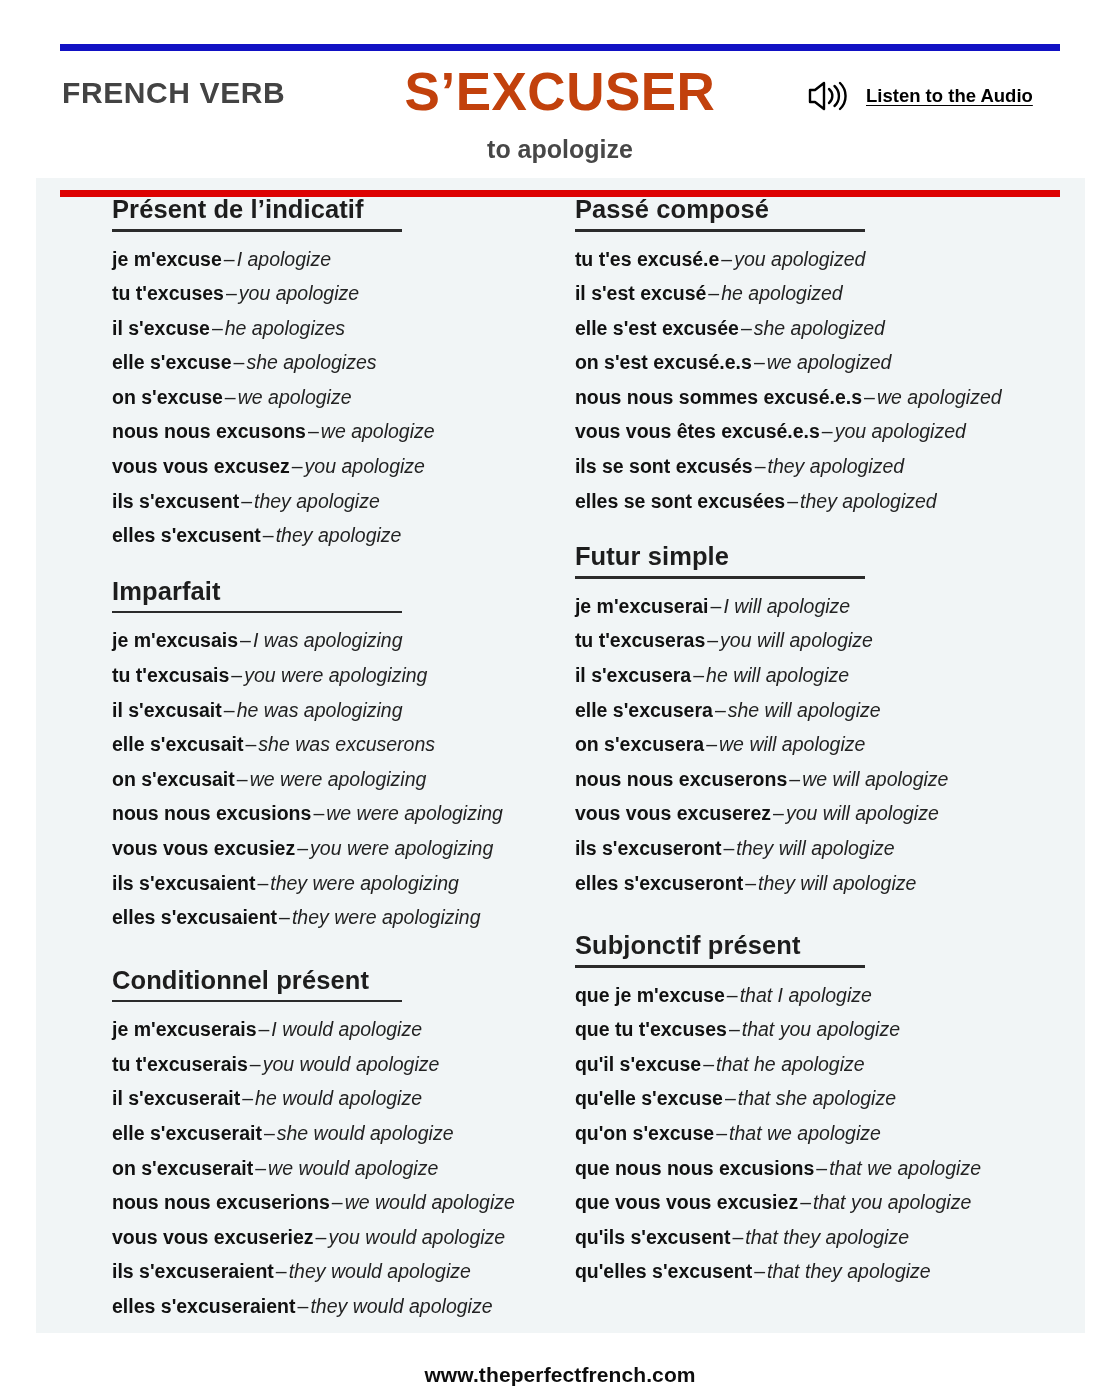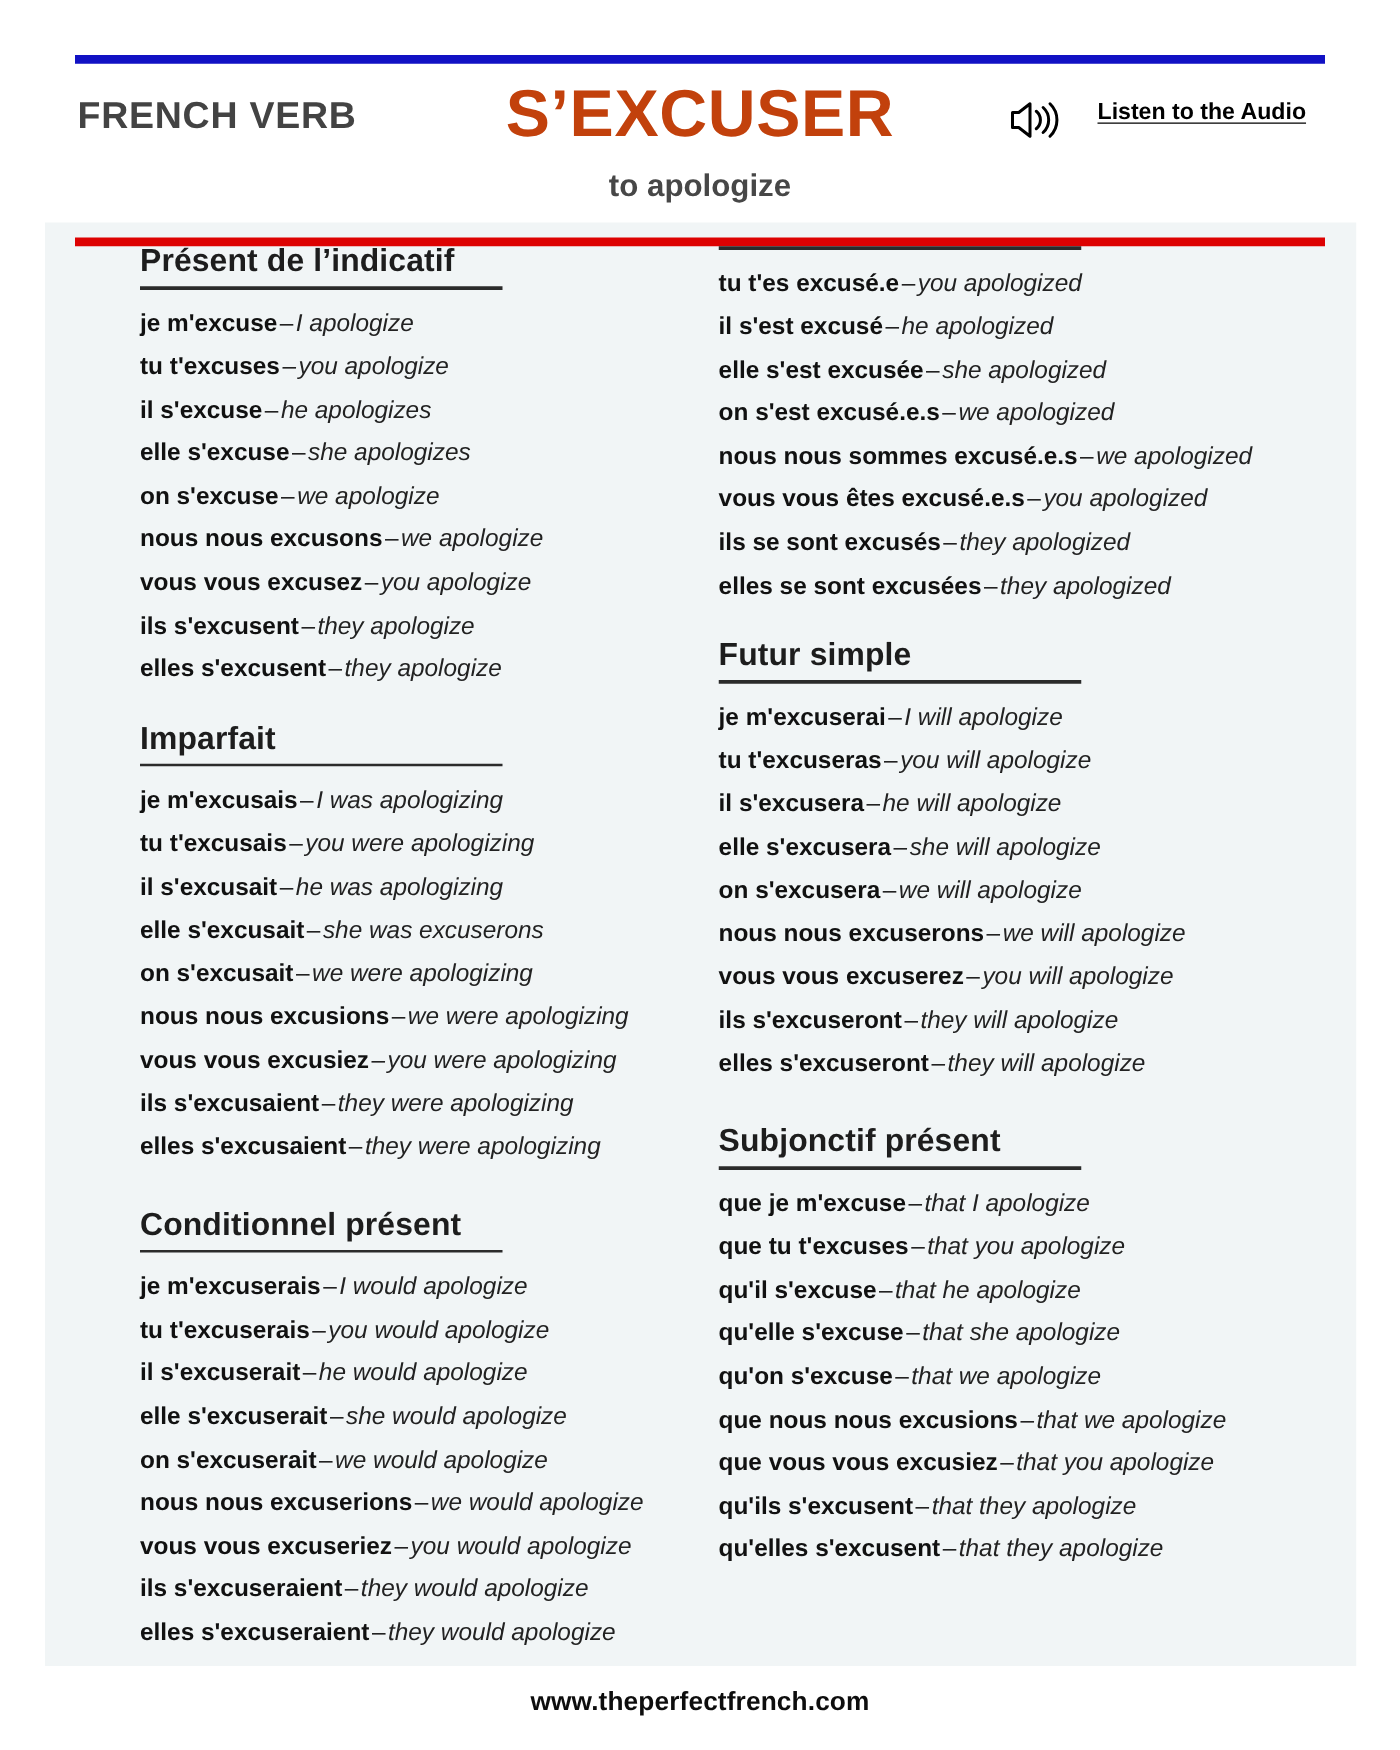--- a/index.html
+++ b/index.html
@@ -60,22 +60,22 @@
     font-size: 25px;
     font-weight: bold;
     color: #474747;
     margin-top: 13px;
     line-height: 28px;
   }
   .audio-link {
     position: absolute;
     left: 808px; top: 16px;
     display: flex;
-    align-items: flex-start;
-    gap: 28px;
+    align-items: center;
+    gap: 16px;
     text-decoration: none;
   }
   .speaker-icon {
     width: 42px;
     height: 36px;
     display: block;
   }
   .audio-label {
     font-size: 18.5px;
     font-weight: bold;
@@ -158,21 +158,21 @@
   .sec-cond, .sec-subj { margin-top: 29px; }
 
   
   .footer {
     position: absolute;
     left: 0; top: 1333px;
     width: 1120px;
     height: 67px;
     background: #ffffff;
     display: flex;
-    align-items: flex-start;
+    align-items: center;
     justify-content: center;
     padding-top: 17px;
     box-sizing: border-box;
   }
   .footer-url {
     font-size: 21px;
     font-weight: bold;
     color: #0d0d0d;
     letter-spacing: 0.1px;
   }
@@ -312,20 +312,21 @@
             <span class="fr">elles s'excuseraient</span><span class="dash">–</span><span class="en">they would apologize</span>
           </li>
         </ul>
       </div>
 
     </div>
 
     <div class="col col-right">
 
       <div class="section">
+        <div class="section-title">Passé composé</div>
         <div class="section-rule"></div>
         <ul class="conj-list">
           <li class="conj-row">
             <span class="fr">tu t'es excusé.e</span><span class="dash">–</span><span class="en">you apologized</span>
           </li>
           <li class="conj-row">
             <span class="fr">il s'est excusé</span><span class="dash">–</span><span class="en">he apologized</span>
           </li>
           <li class="conj-row">
             <span class="fr">elle s'est excusée</span><span class="dash">–</span><span class="en">she apologized</span>

